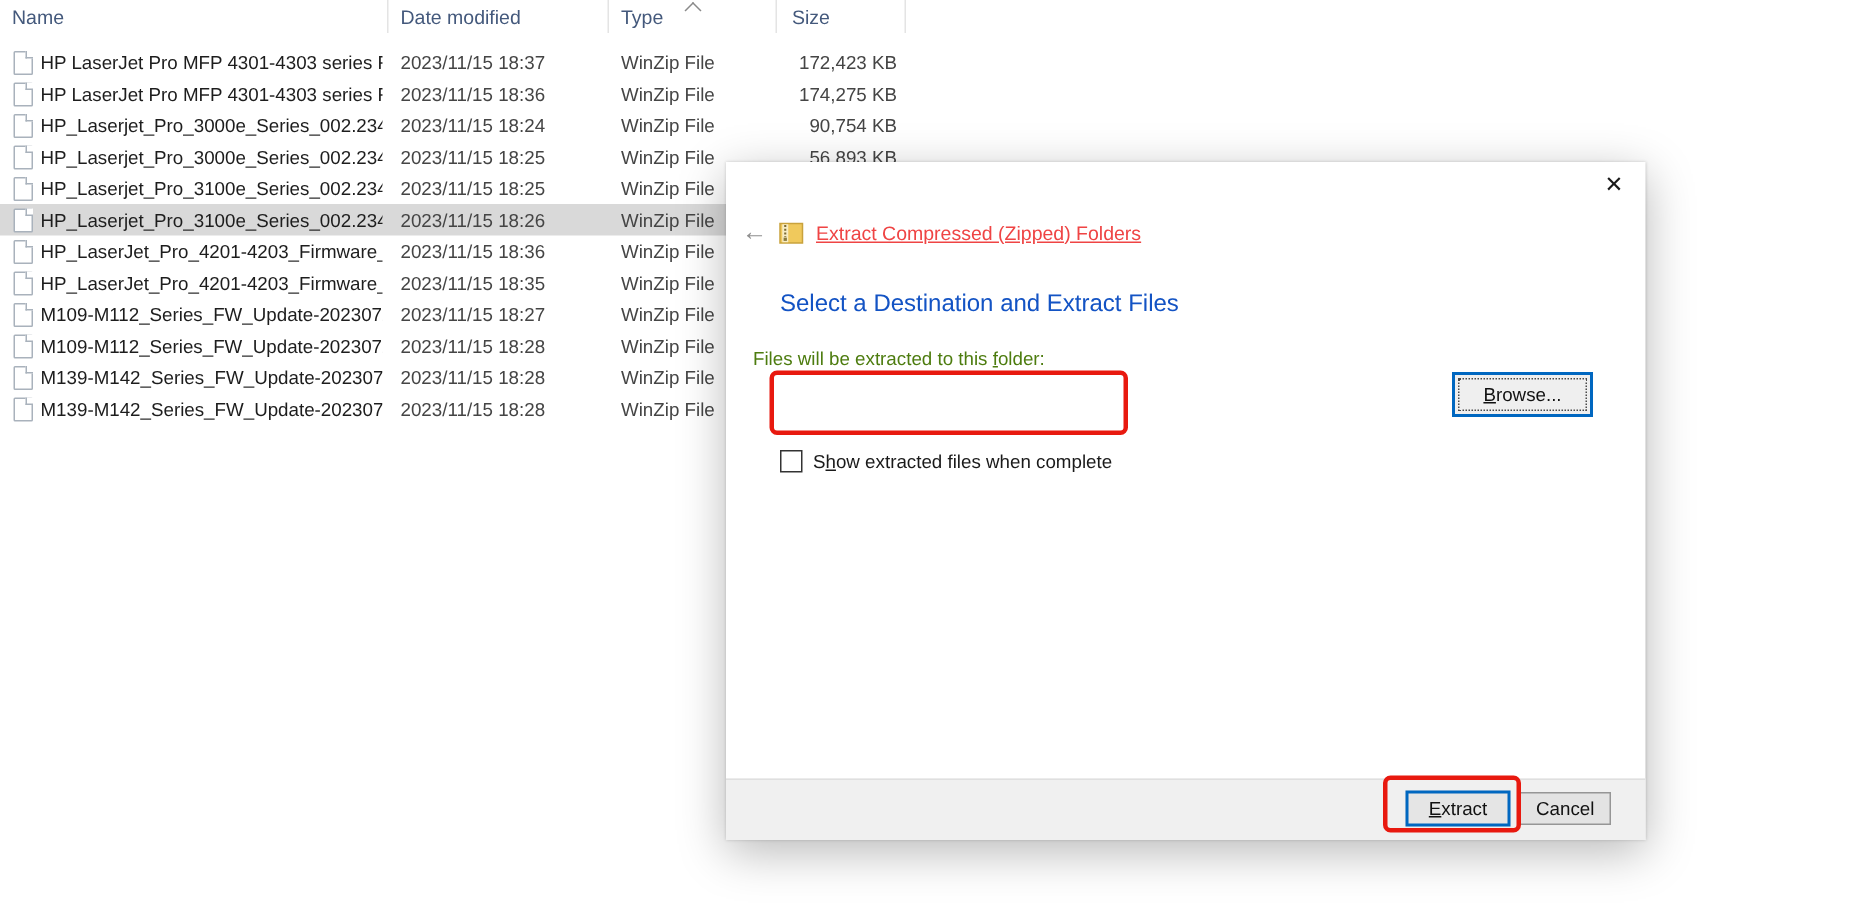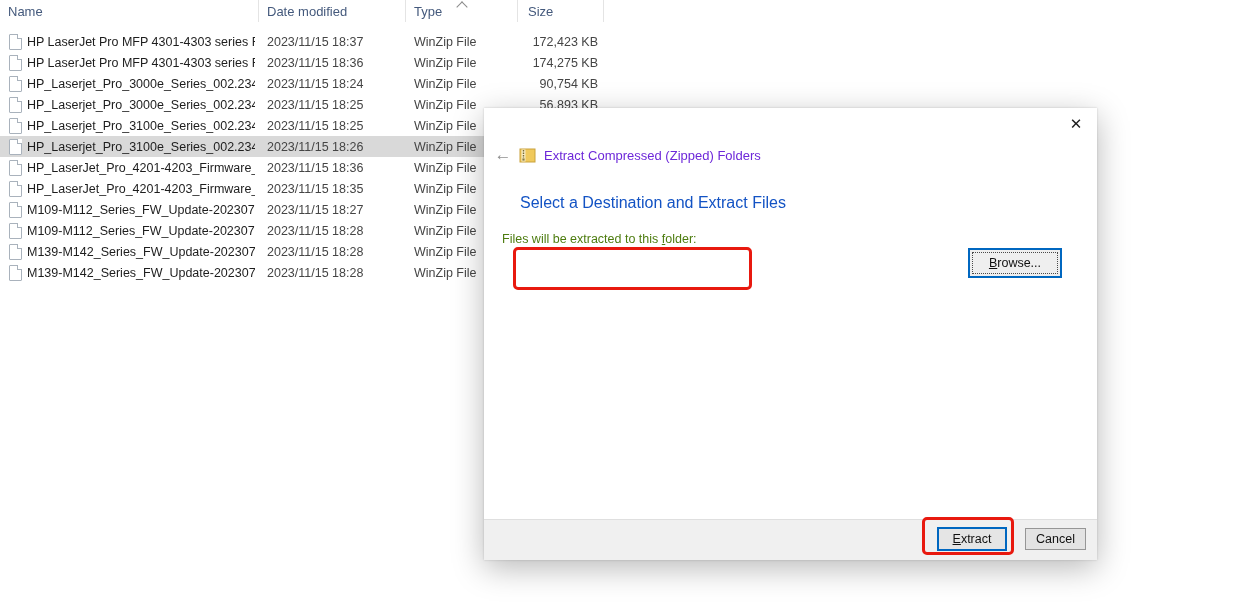--- a/index.html
+++ b/index.html
@@ -29,39 +29,39 @@
   .c-size{position:absolute;left:517px;top:4px;width:81px;text-align:right;white-space:nowrap;color:#454545;}
 
   
   .dialog{position:absolute;left:484px;top:108px;width:613px;height:452px;background:#fff;
           box-shadow:0 8px 30px rgba(0,0,0,.28),0 0 2px rgba(0,0,0,.18);}
   .close-btn{position:absolute;top:7px;right:12px;width:18px;height:18px;font-size:15px;line-height:18px;
              text-align:center;color:#1a1a1a;cursor:default;}
   .dlg-hdr{position:absolute;left:8px;top:37px;height:20px;display:flex;align-items:center;}
   .back-arrow{font-size:17px;color:#909090;width:22px;text-align:center;}
   .zip-icon{margin-left:5px;margin-right:8px;display:inline-block;line-height:0;}
-  .dlg-title{font-size:13px;color:#6d28d9;white-space:nowrap;}
+  .dlg-title{font-size:13px;color:#ef4444;white-space:nowrap;text-decoration:underline;}
   .dlg-heading{position:absolute;left:36px;top:86px;font-size:16px;color:#1353c4;white-space:nowrap;}
   .folder-label{position:absolute;left:18px;top:124px;font-size:12.5px;color:#4d7c0f;}
   .path-input{position:absolute;left:34px;top:146px;width:432px;height:20px;border:1px solid #767676;
               font-family:"Liberation Sans",sans-serif;font-size:12.5px;color:#111;padding:0 3px 0 5px;
               background:#fff;outline:none;}
   .browse-btn{position:absolute;left:484px;top:140px;width:94px;height:30px;background:#efefef;
               border:2px solid #0067c0;font-size:12.5px;color:#111;box-sizing:border-box;
               display:flex;align-items:center;justify-content:center;}
   .browse-btn::after{content:'';position:absolute;left:2px;top:2px;right:2px;bottom:2px;
               border:1px dotted #4a4a4a;}
   .cb-row{position:absolute;left:36px;top:192px;display:flex;align-items:center;font-size:12.5px;}
   .cb-box{width:13px;height:13px;border:1px solid #333;background:#fff;margin-right:7px;flex:none;}
   .dlg-footer{position:absolute;left:0;bottom:0;width:613px;height:41px;background:#f0f0f0;
               border-top:1px solid #dfdfdf;box-sizing:border-box;}
   .extract-btn{position:absolute;left:453px;top:419px;width:70px;height:24px;box-sizing:border-box;
                background:#e5e5e5;border:2px solid #0067c0;font-size:12.5px;color:#111;
                display:flex;align-items:center;justify-content:center;}
-  .cancel-btn{position:absolute;left:541px;top:420px;width:61px;height:22px;box-sizing:border-box;
+  .cancel-btn{position:absolute;left:529px;top:420px;width:61px;height:22px;box-sizing:border-box;
               background:#e3e3e3;border:1px solid #969696;font-size:12.5px;color:#111;
               display:flex;align-items:center;justify-content:center;}
 
   
   .red-box{position:absolute;border:3px solid #e8190f;border-radius:5px;pointer-events:none;}
   .red-box-path{left:29px;top:139px;width:233px;height:37px;}
   .red-box-extract{left:438px;top:409px;width:86px;height:32px;}
   u{text-decoration:underline;}
 </style>
 </head>
@@ -187,20 +187,24 @@
 
     <div class="dlg-heading">Select a Destination and Extract Files</div>
 
     <div class="folder-label"><span>Files will be extracted to this </span><u>f</u><span>older:</span></div>
 
 
     <div class="browse-btn">
         <span><span></span><u>B</u><span>rowse...</span></span>
       </div>
 
+    <div class="cb-row">
+      <span class="cb-box"></span>
+      <span><span>S</span><u>h</u><span>ow extracted files when complete</span></span>
+    </div>
 
     <div class="dlg-footer"></div>
 
     <div class="extract-btn">
         <span><span></span><u>E</u><span>xtract</span></span>
       </div>
     <div class="cancel-btn">Cancel</div>
 
     <div class="red-box red-box-path"></div>
     <div class="red-box red-box-extract"></div>

